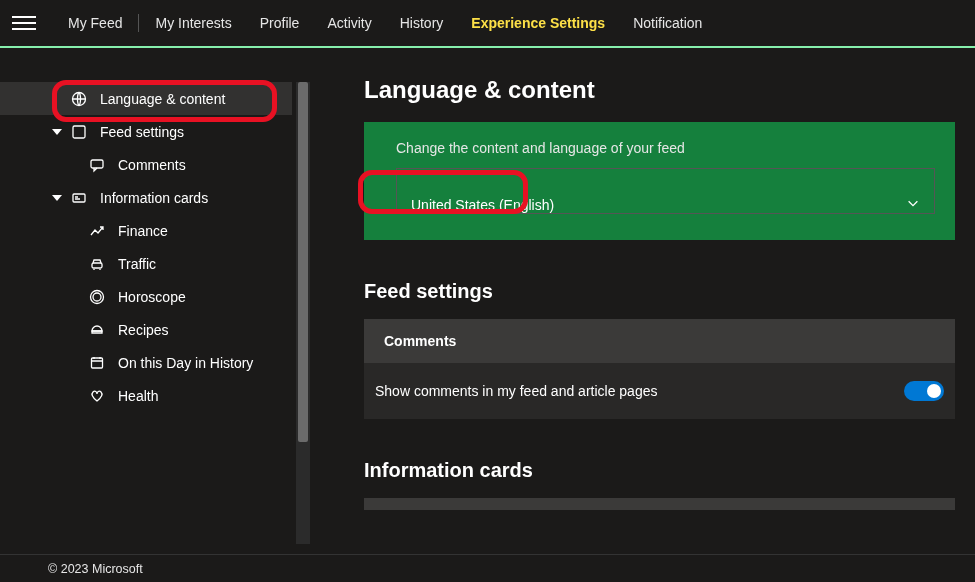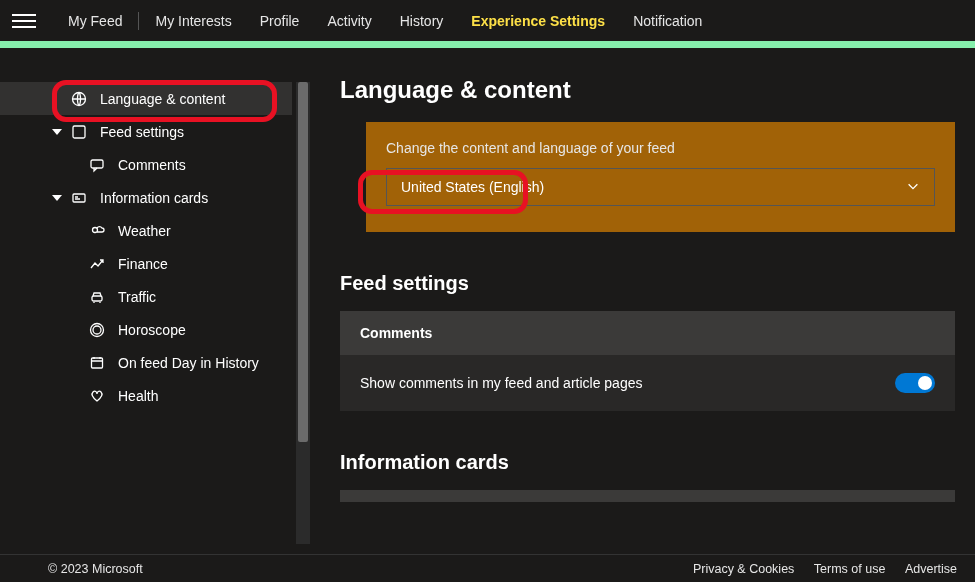--- a/index.html
+++ b/index.html
@@ -1,46 +1,46 @@
 <!DOCTYPE html>
 <html><head>
 <meta charset="utf-8">
 <style>
   * { box-sizing: border-box; margin: 0; padding: 0; }
   html, body { width: 975px; height: 582px; overflow: hidden; background: #1b1a19; color: #fff; font-family: "Segoe UI", Arial, sans-serif; font-size: 14px; }
-  .topbar { display: flex; align-items: center; height: 48px; padding: 0 12px; border-bottom: 7px solid #86efac; }
+  .topbar { display: flex; align-items: center; height: 48px; padding: 0 12px; border-bottom: 2px solid #86efac; }
   .hamburger { width: 24px; height: 24px; display: flex; flex-direction: column; justify-content: center; gap: 4px; margin-right: 18px; cursor: pointer; }
   .hamburger span { display: block; height: 2px; background: #fff; }
   .navitem { padding: 0 14px; color: #e6e6e6; cursor: pointer; font-size: 14px; }
   .navitem.active { font-weight: 700; color: #fde047; }
   .divider-v { width: 1px; height: 18px; background: #555; margin: 0 2px; }
-  .body { display: flex; height: calc(582px - 48px - 28px); }
+  .body { display: flex; height: calc(582px - 48px - 28px); gap: 24px; }
   .sidebar-wrap { position: relative; width: 310px; height: 100%; }
   .sidebar { width: 292px; height: 100%; overflow-y: auto; padding-top: 34px; }
   .sidebar::-webkit-scrollbar { width: 0; }
   .scrolltrack { position: absolute; right: 0; top: 34px; bottom: 10px; width: 14px; background: #2b2b2b; }
   .scrollthumb { position: absolute; left: 2px; width: 10px; top: 0; height: 360px; background: #6b6b6b; border-radius: 2px; }
   .tree-row { display: flex; align-items: center; height: 33px; padding-left: 48px; cursor: pointer; color: #fff; position: relative; }
   .tree-row.level3 { padding-left: 88px; }
   .tree-row .caret { position: absolute; left: 50px; width: 0; height: 0; }
   .tree-row.level1 .caret { left: 50px; }
   .caret.down { border-left: 5px solid transparent; border-right: 5px solid transparent; border-top: 6px solid #fff; }
   .tree-row.level1.selected { background: #323130; }
   .tree-icon { width: 18px; height: 18px; margin-right: 12px; display: flex; align-items: center; justify-content: center; color: #fff; }
   .tree-icon svg { width: 16px; height: 16px; stroke: #fff; fill: none; stroke-width: 1.3; }
   .highlight-box { position: absolute; border: 5px solid #e81123; border-radius: 14px; pointer-events: none; z-index: 50; }
   .main { flex: 1; padding: 28px 20px 0 30px; overflow: hidden; }
   h1.section { font-size: 24px; font-weight: 600; margin-bottom: 18px; }
-  .card { background: #a16207; padding: 18px 20px 26px 20px; margin-bottom: 40px; margin-left: 26px; }
+  .card { background: #15803d; padding: 18px 20px 26px 32px; margin-bottom: 40px; }
   .card-sub { font-size: 14px; color: #e6e6e6; margin-bottom: 12px; }
-  .dropdown { position: relative; display: flex; align-items: center; height: 38px; border: 1px solid #555; background: transparent; padding: 0 14px; cursor: pointer; }
+  .dropdown { position: relative; display: flex; align-items: flex-end; height: 46px; border: 1px solid #555; background: transparent; padding: 0 14px; cursor: pointer; }
   .dropdown .chev { position: absolute; right: 14px; }
   h2.section2 { font-size: 20px; font-weight: 600; margin-bottom: 16px; }
   .subcard-head { background: #3b3a39; padding: 14px 20px; font-weight: 600; }
-  .subcard-body { background: #292827; padding: 18px 20px; display: flex; align-items: center; justify-content: space-between; }
+  .subcard-body { background: #292827; padding: 18px 11px; display: flex; align-items: center; justify-content: space-between; }
   .toggle { width: 40px; height: 20px; background: #0078d4; border-radius: 10px; position: relative; cursor: pointer; }
   .toggle .knob { position: absolute; right: 3px; top: 3px; width: 14px; height: 14px; background: #fff; border-radius: 50%; }
   .footer { height: 28px; display: flex; align-items: center; justify-content: space-between; padding: 0 18px 0 48px; border-top: 1px solid #333; font-size: 12.5px; color: #e6e6e6; }
   .footer .right a { color: #e6e6e6; margin-left: 16px; text-decoration: none; cursor: pointer; }
   .infocards-strip { background:#3b3a39; height:12px; }
 </style>
 </head>
 <body>
 
 <div class="topbar">
@@ -97,29 +97,20 @@
               <rect x="2" y="4" width="12" height="8" rx="1"></rect>
               <path d="M4 7h3M4 9h5"></path>
             </svg>
         </span>
         <span>Information cards</span>
       </div>
 
       <div class="tree-row level3">
         <span class="tree-icon">
             <svg viewBox="0 0 16 16">
-              <circle cx="6" cy="7" r="2.5"></circle>
-              <path d="M8 9h5a2 2 0 0 0 0-4 3 3 0 0 0-5 0"></path>
-            </svg>
-          </span>
-        <span>Weather</span>
-      </div>
-      <div class="tree-row level3">
-        <span class="tree-icon">
-            <svg viewBox="0 0 16 16">
               <path d="M2 12l4-5 3 3 5-6M11 4h3v3"></path>
             </svg>
           </span>
         <span>Finance</span>
       </div>
       <div class="tree-row level3">
         <span class="tree-icon">
             <svg viewBox="0 0 16 16">
               <rect x="3" y="7" width="10" height="5" rx="1.5"></rect>
               <path d="M4 7l1-3h6l1 3M5 13v1M11 13v1"></path>
@@ -132,25 +123,34 @@
             <svg viewBox="0 0 16 16">
               <circle cx="8" cy="8" r="4"></circle>
               <circle cx="8" cy="8" r="6.5"></circle>
             </svg>
           </span>
         <span>Horoscope</span>
       </div>
       <div class="tree-row level3">
         <span class="tree-icon">
             <svg viewBox="0 0 16 16">
+              <path d="M3 9a5 5 0 0 1 10 0z"></path>
+              <path d="M3 9h10v2H3z"></path>
+            </svg>
+          </span>
+        <span>Recipes</span>
+      </div>
+      <div class="tree-row level3">
+        <span class="tree-icon">
+            <svg viewBox="0 0 16 16">
               <rect x="2.5" y="3" width="11" height="10" rx="1"></rect>
               <path d="M2.5 6h11M5 2v2M11 2v2"></path>
             </svg>
           </span>
-        <span>On feed Day in History</span>
+        <span>On this Day in History</span>
       </div>
       <div class="tree-row level3">
         <span class="tree-icon">
             <svg viewBox="0 0 16 16">
               <path d="M8 13C3 9 2 6 4 4s4 0 4 2c0-2 2-4 4-2s1 5-4 9z"></path>
             </svg>
           </span>
         <span>Health</span>
       </div>
     </div>
@@ -184,21 +184,16 @@
       </div>
     </div>
 
     <h2 class="section2">Information cards</h2>
     <div class="infocards-strip"></div>
   </div>
 </div>
 
 <div class="footer">
   <span>© 2023 Microsoft</span>
-  <span class="right">
-    <a>Privacy &amp; Cookies</a>
-    <a>Terms of use</a>
-    <a>Advertise</a>
-  </span>
 </div>
 
 <div class="highlight-box" style="left:52px; top:80px; width:225px; height:42px;"></div>
 <div class="highlight-box" style="left:358px; top:170px; width:170px; height:44px;"></div>
 
 </body></html>

